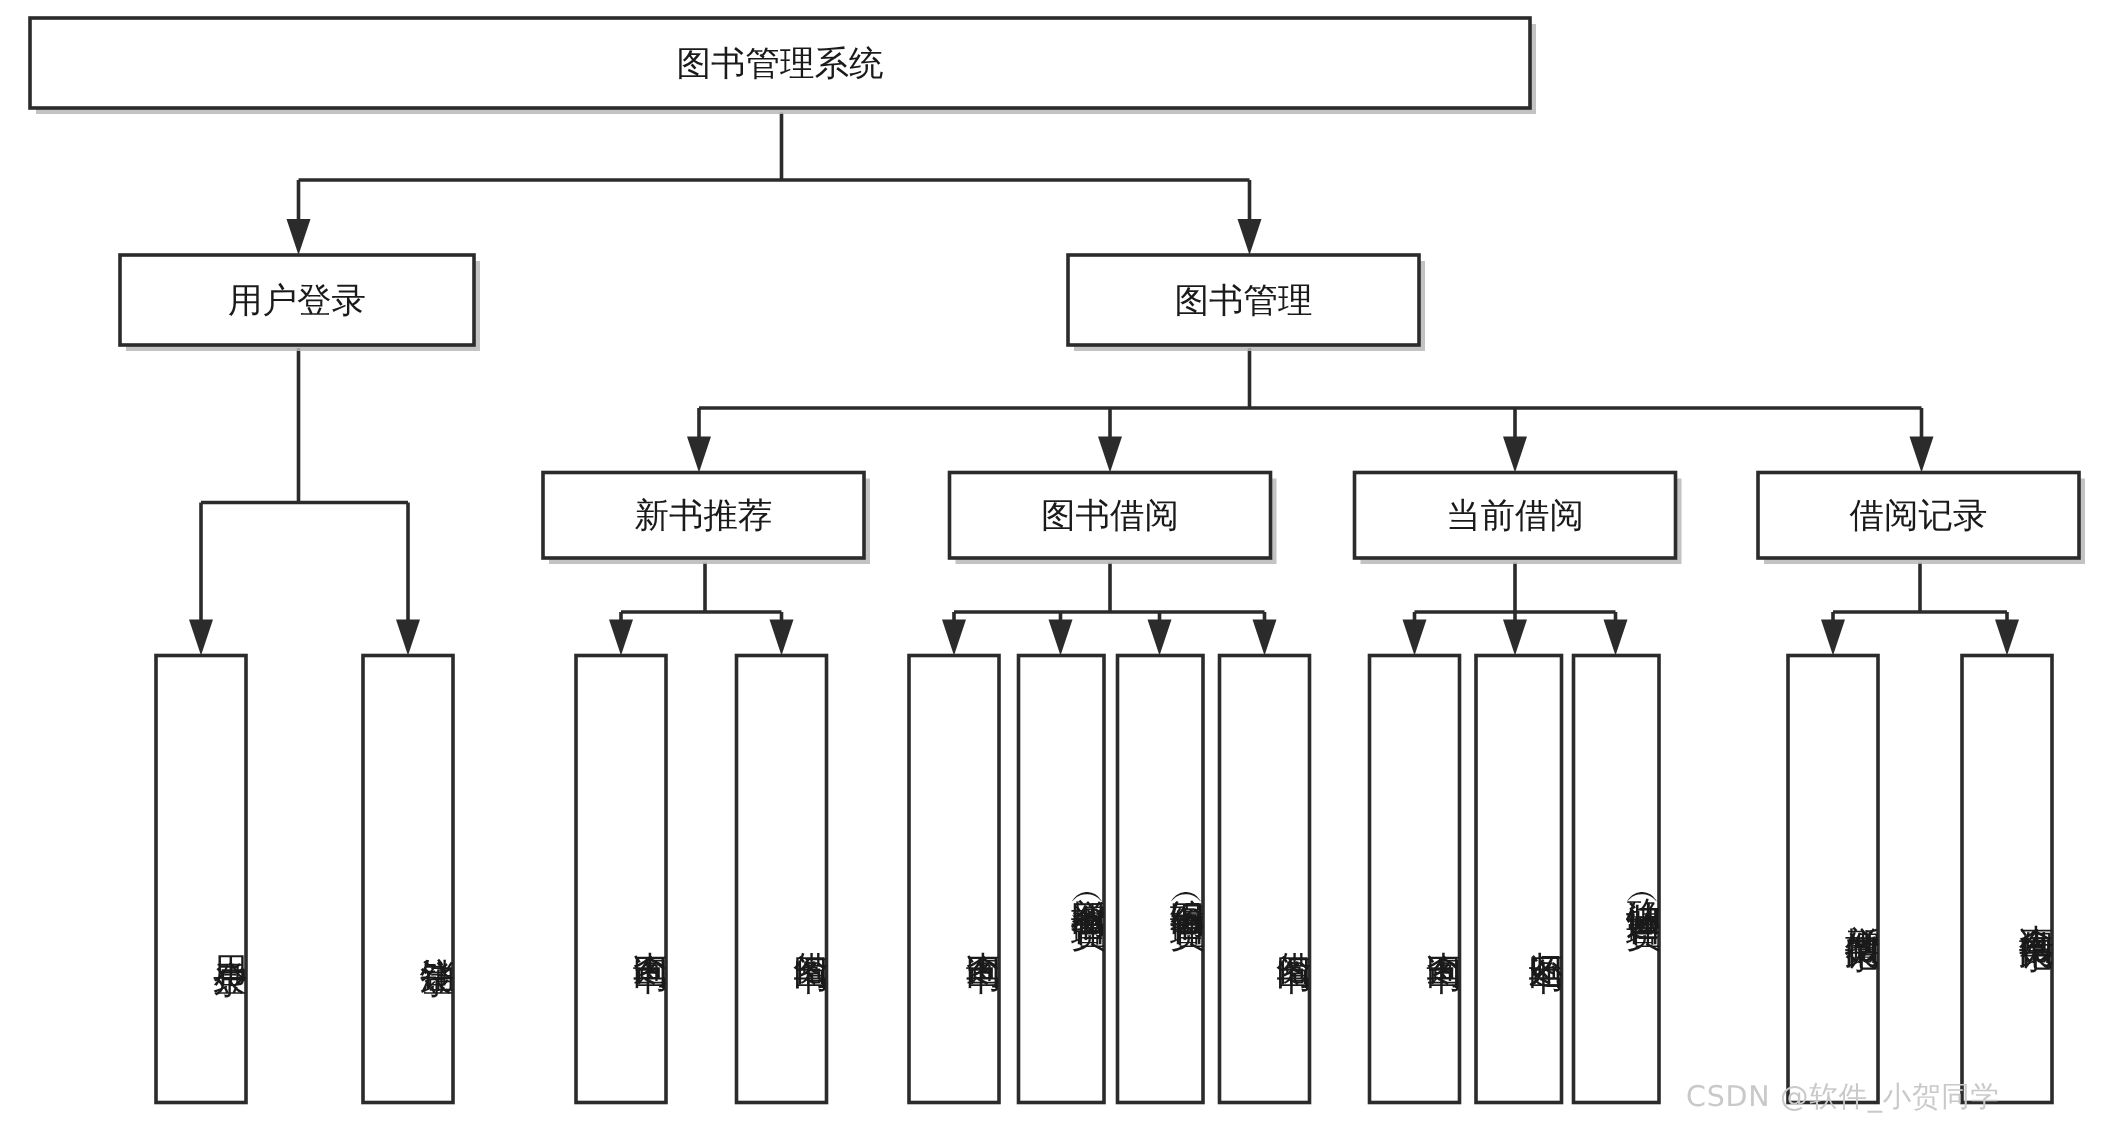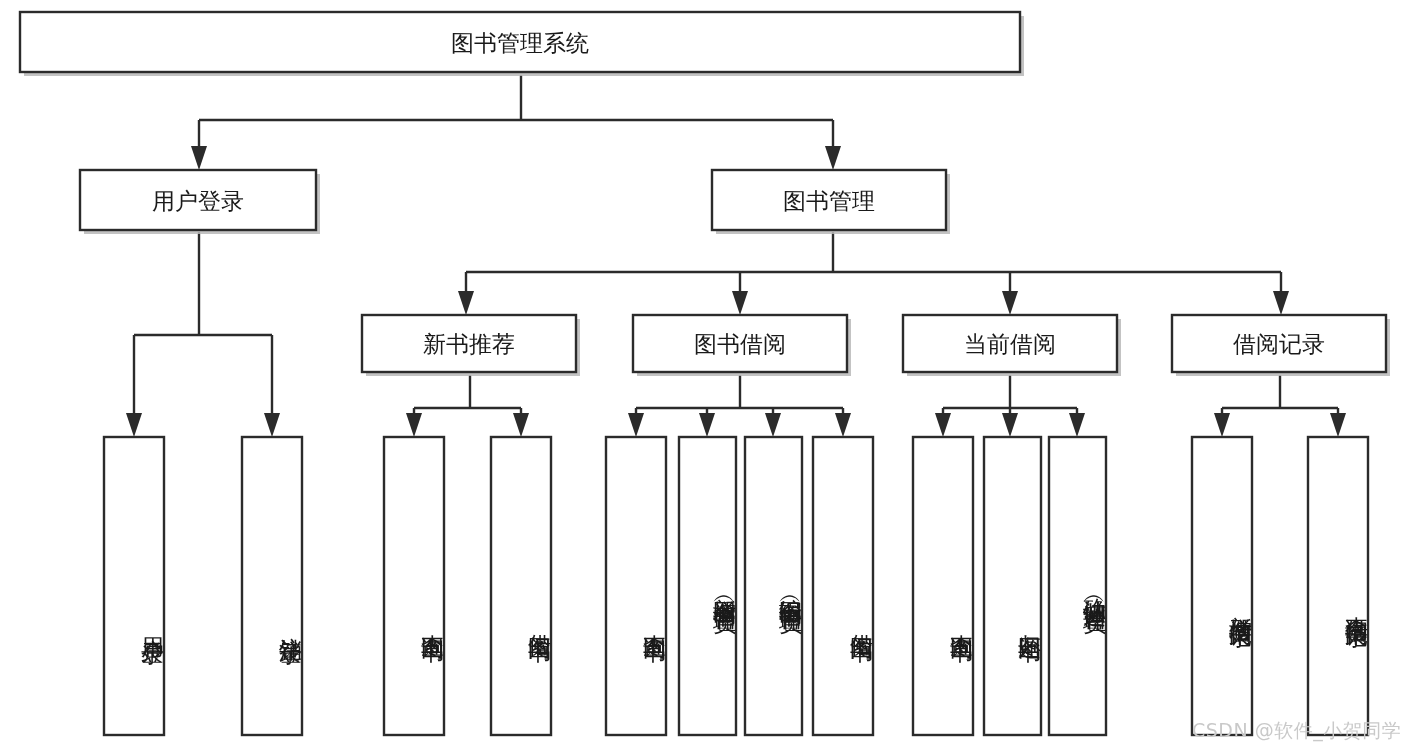--- a/index.html
+++ b/index.html
@@ -249,15 +249,15 @@
   <div class="node-label-v" style="left:606px; top:505px; width:60px; height:230px;">查询图书</div>
   <div class="node-label-v" style="left:679px; top:443px; width:57px; height:292px;">新增图书（管理员）</div>
   <div class="node-label-v" style="left:745px; top:443px; width:57px; height:292px;">编辑图书（管理员）</div>
   <div class="node-label-v" style="left:813px; top:505px; width:60px; height:230px;">借阅图书</div>
   <div class="node-label-v" style="left:913px; top:505px; width:60px; height:230px;">查询图书</div>
   <div class="node-label-v" style="left:984px; top:505px; width:57px; height:230px;">归还图书</div>
   <div class="node-label-v" style="left:1049px; top:443px; width:57px; height:292px;">确认归还（管理员）</div>
   <div class="node-label-v" style="left:1192px; top:473px; width:60px; height:262px;">新增借阅记录</div>
   <div class="node-label-v" style="left:1308px; top:473px; width:60px; height:262px;">查询借阅记录</div>
 
-  <div class="watermark" style="left:1192px; top:718px;">CSDN @软件_小贺同学</div>
+  <div class="watermark" style="left:1124px; top:718px;">CSDN @软件_小贺同学</div>
 
 </div>
 
 </body></html>

